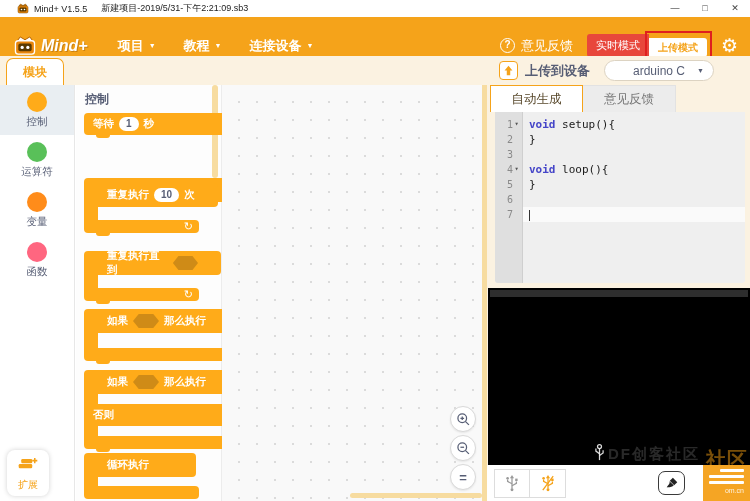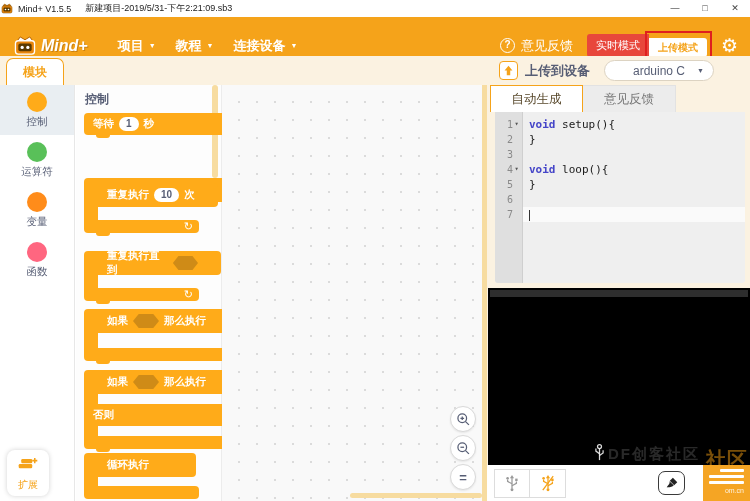--- a/index.html
+++ b/index.html
@@ -2,34 +2,34 @@
 <html><head>
 <meta charset="utf-8">
 <style>
   * { margin:0; padding:0; box-sizing:border-box; }
   body { background:#888; font-family:"Liberation Sans", sans-serif; }
   .app { position:relative; width:750px; height:501px; background:#fff; overflow:hidden;
          font-family:"Liberation Sans", sans-serif; }
 
   
   .titlebar { position:absolute; left:0; top:0; width:750px; height:17px; background:#fff;
-              display:flex; align-items:center; padding-left:1px; font-size:9px; color:#222; }
+              display:flex; align-items:center; padding-left:17px; font-size:9px; color:#222; }
   .titlebar .appicon { width:12px; height:11px; margin-right:5px; }
   .titlebar .fname { margin-left:14px; }
   .winbtns { margin-left:auto; display:flex; }
   .winbtn { width:30px; text-align:center; font-size:9px; color:#444; line-height:17px; cursor:default; }
 
   
   .toolbar { position:absolute; left:0; top:17px; width:750px; height:57px; background:#F5A31A;
              display:flex; align-items:center; padding:0 12px; color:#fff; }
   .logo { display:flex; align-items:center; margin-right:30px; }
   .logo svg { width:26px; height:21px; }
   .logo .logotxt { font-size:16px; font-weight:bold; font-style:italic; margin-left:3px;
                    text-shadow:1px 1px 0 rgba(120,70,0,.35); }
-  .menus { display:flex; gap:20px; }
+  .menus { display:flex; gap:28px; }
   .menu { display:flex; align-items:center; gap:5px; font-size:13px; font-weight:bold; cursor:pointer; }
   .menu .caret { font-size:7px; }
   .tb-right { margin-left:auto; display:flex; align-items:center; gap:14px; }
   .feedback { display:flex; align-items:center; gap:6px; font-size:13px; cursor:pointer; }
   .qicon { width:15px; height:15px; border:1.5px solid #fff; border-radius:50%;
            font-size:10px; line-height:12px; text-align:center; font-weight:bold; }
   .modes { display:flex; align-items:center; }
   .mode-rt { background:#E8473B; color:#fff; font-size:11px; padding:4px 9px;
              border-radius:3px 0 0 3px; cursor:pointer; }
   .mode-up-wrap { position:relative; }

